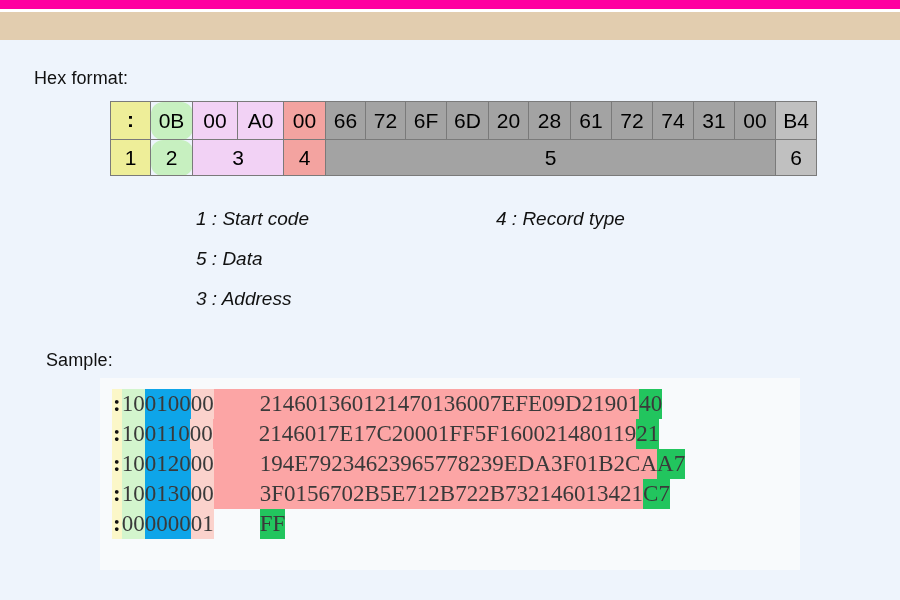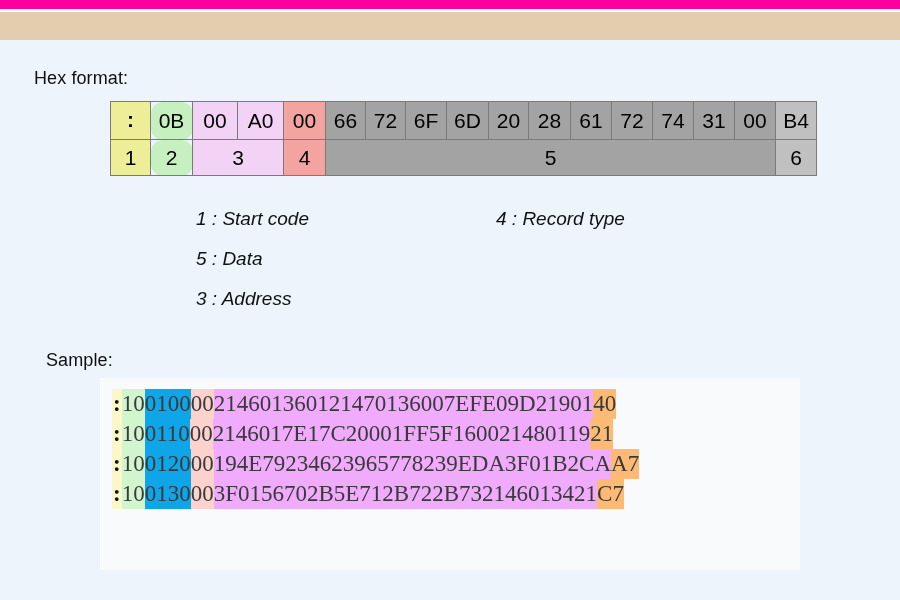--- a/index.html
+++ b/index.html
@@ -127,22 +127,22 @@
   }
   .s-start {
     background: #fbf7c8;
     color: #111111;
     font-weight: bold;
     padding: 0 1px;
   }
   .s-count    { background: #d3f5cd; }
   .s-addr     { background: #0ea5e9; }
   .s-type     { background: #fbd2cc; }
-  .s-data     { background: #f0abfc; }
-  .s-checksum { background: #fdba74; }
+  .s-data     { background: #fca5a5; padding-left: 46px; }
+  .s-checksum { background: #22c55e; }
 </style>
 </head>
 <body>
 
 <div id="top-bar-magenta"></div>
 <div id="top-bar-white"></div>
 <div id="top-bar-tan"></div>
 
 <div class="section-heading" id="hex-format-heading">Hex format:</div>
 
@@ -204,14 +204,17 @@
   </div>
 
   <div class="sample-line">
     <span class="s-start">:</span><span class="s-count">10</span><span class="s-addr">0120</span><span class="s-type">00</span><span class="s-data">194E79234623965778239EDA3F01B2CA</span><span class="s-checksum">A7</span>
   </div>
 
   <div class="sample-line">
     <span class="s-start">:</span><span class="s-count">10</span><span class="s-addr">0130</span><span class="s-type">00</span><span class="s-data">3F0156702B5E712B722B732146013421</span><span class="s-checksum">C7</span>
   </div>
 
+  <div class="sample-line">
+    <span class="s-start">:</span><span class="s-count">00</span><span class="s-addr">0000</span><span class="s-type">01</span><span class="s-data"></span><span class="s-checksum">FF</span>
+  </div>
 
 </div>
 
 </body></html>

